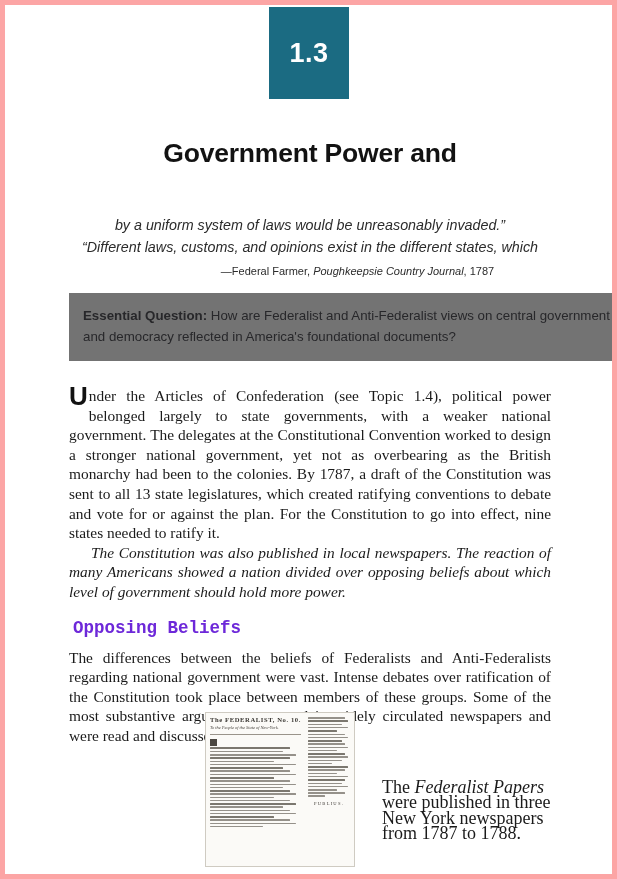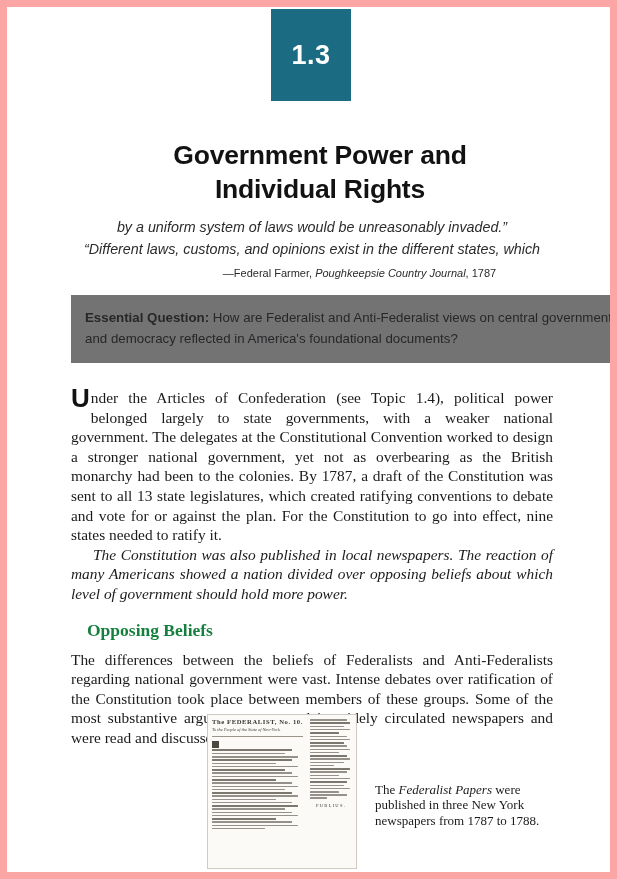--- a/index.html
+++ b/index.html
@@ -12,21 +12,21 @@
     height: 879px;
     font-family: "Liberation Serif", serif;
     overflow: hidden;
   }
   .page {
     position: relative;
     box-sizing: border-box;
     width: 617px;
     height: 879px;
     background: #ffffff;
-    border: 7px solid #fca5a5;
+    border: 5px solid #fca5a5;
     overflow: hidden;
   }
 
   
   .topic-badge {
     position: absolute;
     left: 264px;
     top: 2px;
     width: 80px;
     height: 92px;
@@ -39,21 +39,21 @@
     font-family: "Liberation Sans", sans-serif;
     font-weight: bold;
     font-size: 27px;
     color: #ffffff;
     letter-spacing: 0.5px;
   }
 
   
   .page-title {
     position: absolute;
-    left: 72px;
+    left: 64px;
     top: 113px;
     width: 482px;
     text-align: center;
     font-family: "Liberation Sans", sans-serif;
     font-weight: bold;
     font-size: 26.5px;
     line-height: 34px;
     color: #121212;
     letter-spacing: -0.2px;
   }
@@ -126,26 +126,26 @@
     float: left;
     font-family: "Liberation Sans", sans-serif;
     font-weight: bold;
     font-size: 26px;
     line-height: 20px;
     padding: 0 1px 0 0;
     color: #121212;
   }
 
   .section-head {
-    margin: 15px 0 9px 16px;
-    font-family: Liberation Serif, serif;
+    margin: 15px 0 9px 4px;
+    font-family: Liberation Mono, monospace;
     font-weight: bold;
     font-size: 17.5px;
     line-height: 22px;
-    color: #15803d;
+    color: #6d28d9;
   }
 
   
   .figure-row {
     position: absolute;
     left: 64px;
     top: 707px;
     width: 482px;
     display: flex;
     align-items: flex-start;
@@ -219,42 +219,41 @@
     margin-top: 3px;
     font-family: "Liberation Serif", serif;
     font-size: 4.6px;
     letter-spacing: 1.2px;
     color: #45413c;
     text-align: right;
     padding-right: 6px;
   }
 
   .figure-caption {
-    margin-left: 18px;
+    margin-left: 27px;
     padding-top: 68px;
     width: 176px;
     font-family: "Liberation Serif", serif;
-    font-size: 13px;
+    font-size: 18px;
     line-height: 15.4px;
     color: #1a1a1a;
   }
   .figure-caption .ital { font-style: italic; }
 </style>
 </head>
 <body>
 
 <div class="page">
 
   <div class="topic-badge">
     <span class="topic-badge-label">1.3</span>
   </div>
 
   <h1 class="page-title">
     <span class="t-line">Government Power and</span>
-    <span class="t-line">Individual Rights</span>
   </h1>
 
   <div class="quote-block">
     <div class="quote-text">
       <span class="q-line">by a uniform system of laws would be unreasonably invaded.”</span>
       <span class="q-line">“Different laws, customs, and opinions exist in the different states, which</span>
     </div>
     <div class="quote-attrib"><span>—Federal Farmer, </span><span class="src">Poughkeepsie Country Journal</span><span>, 1787</span></div>
   </div>
 

